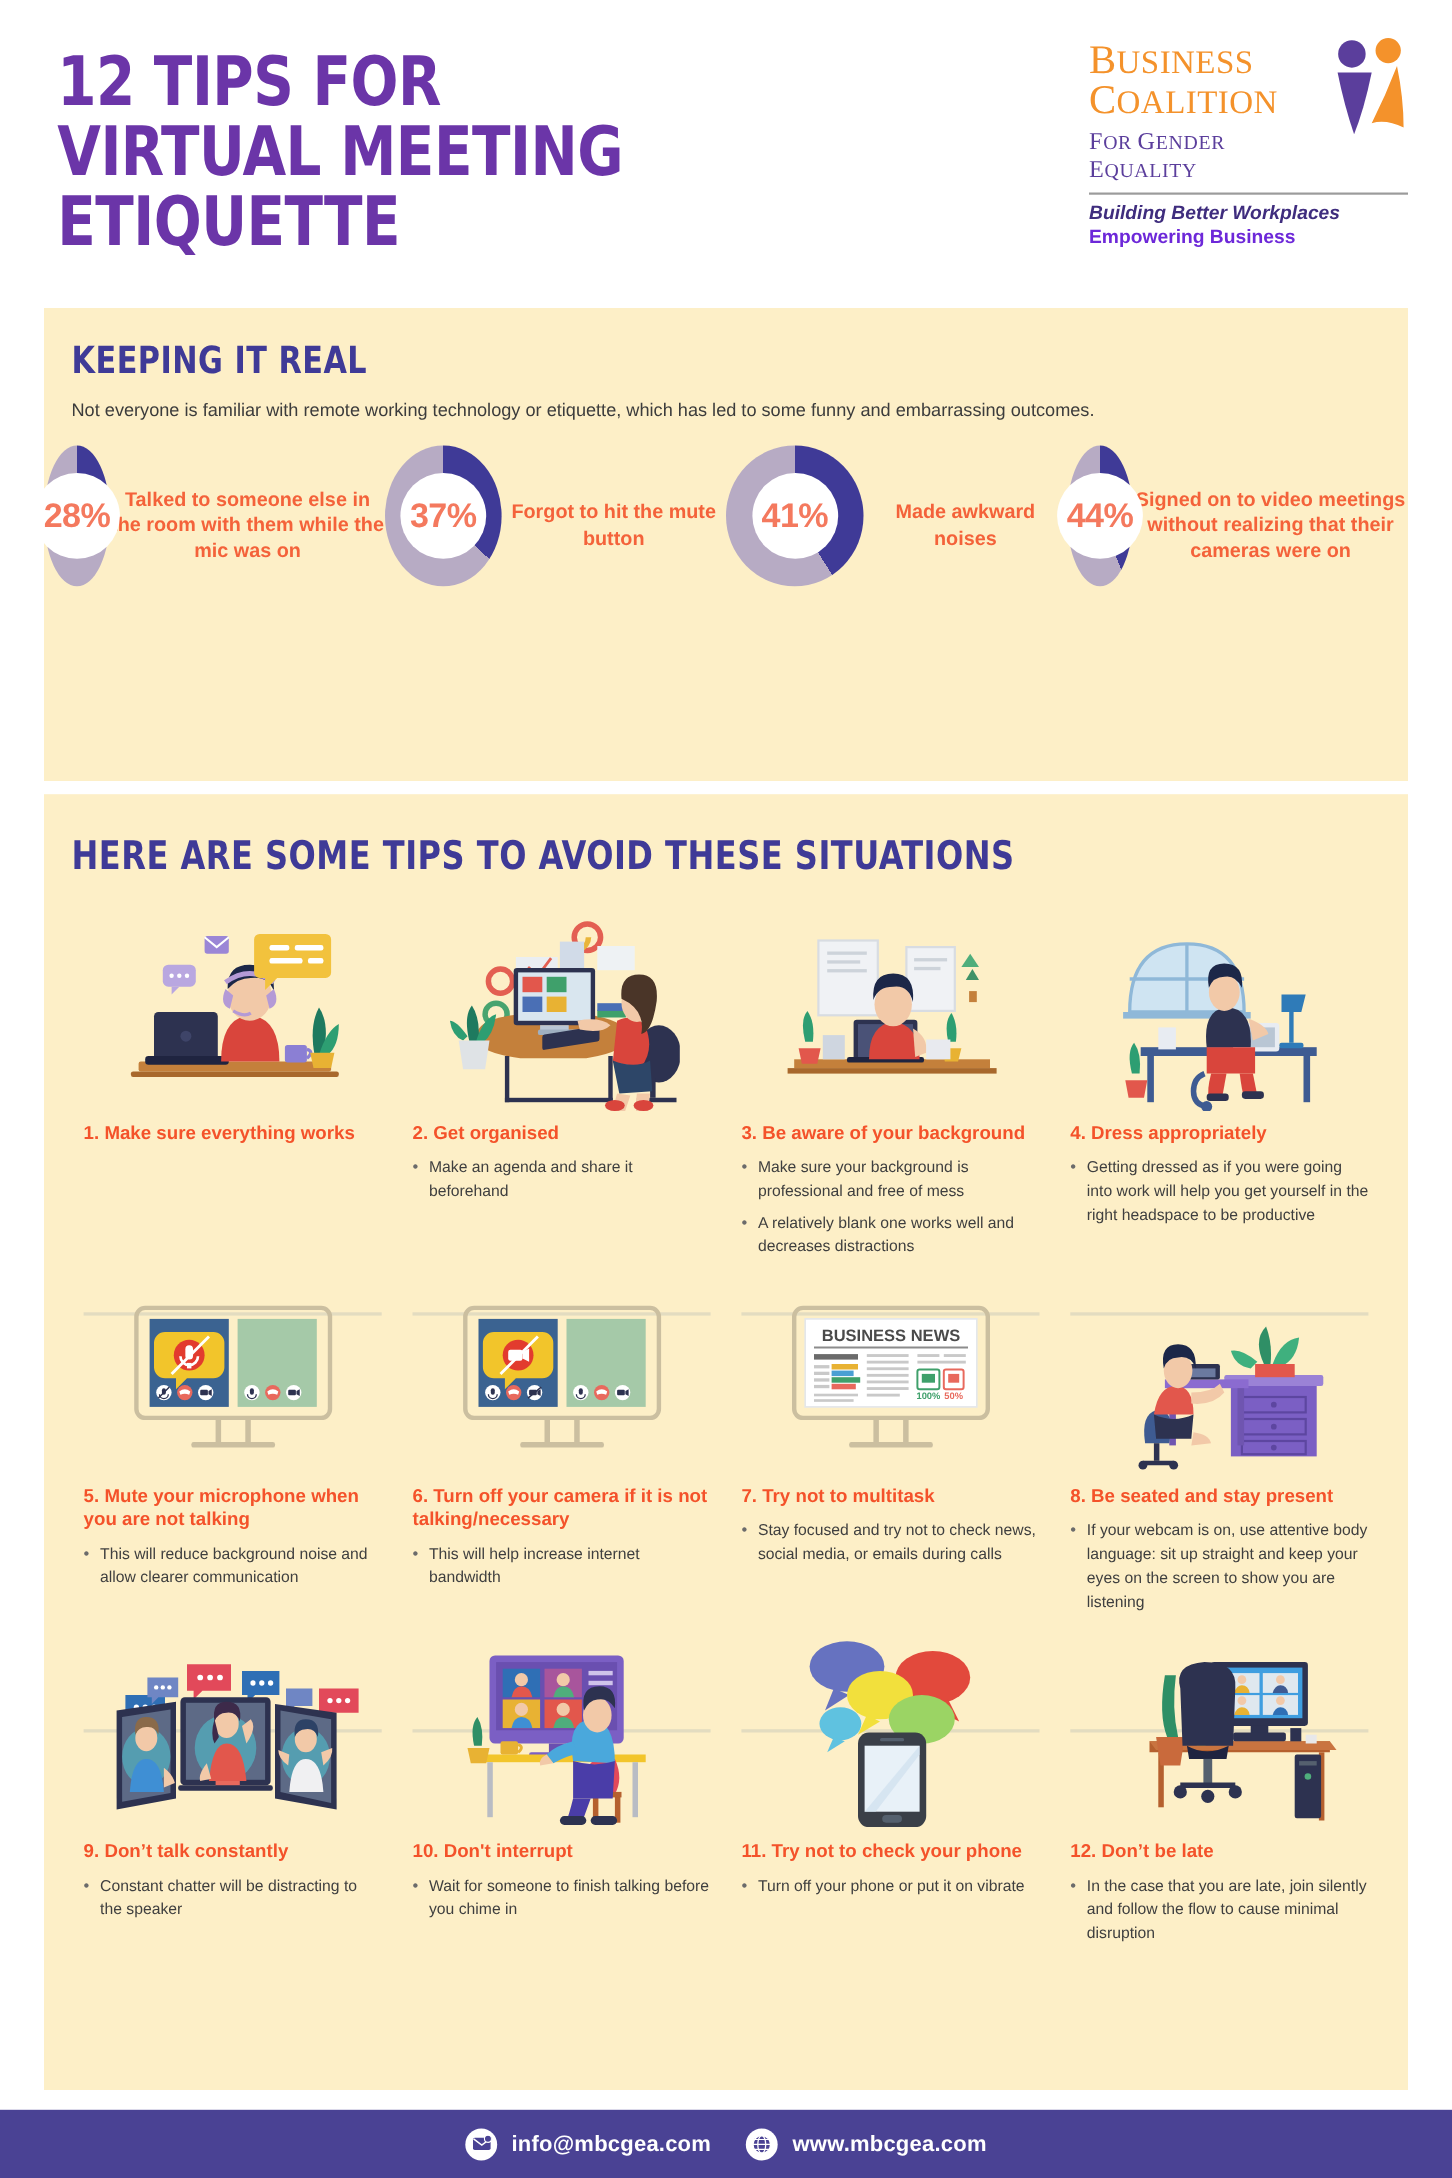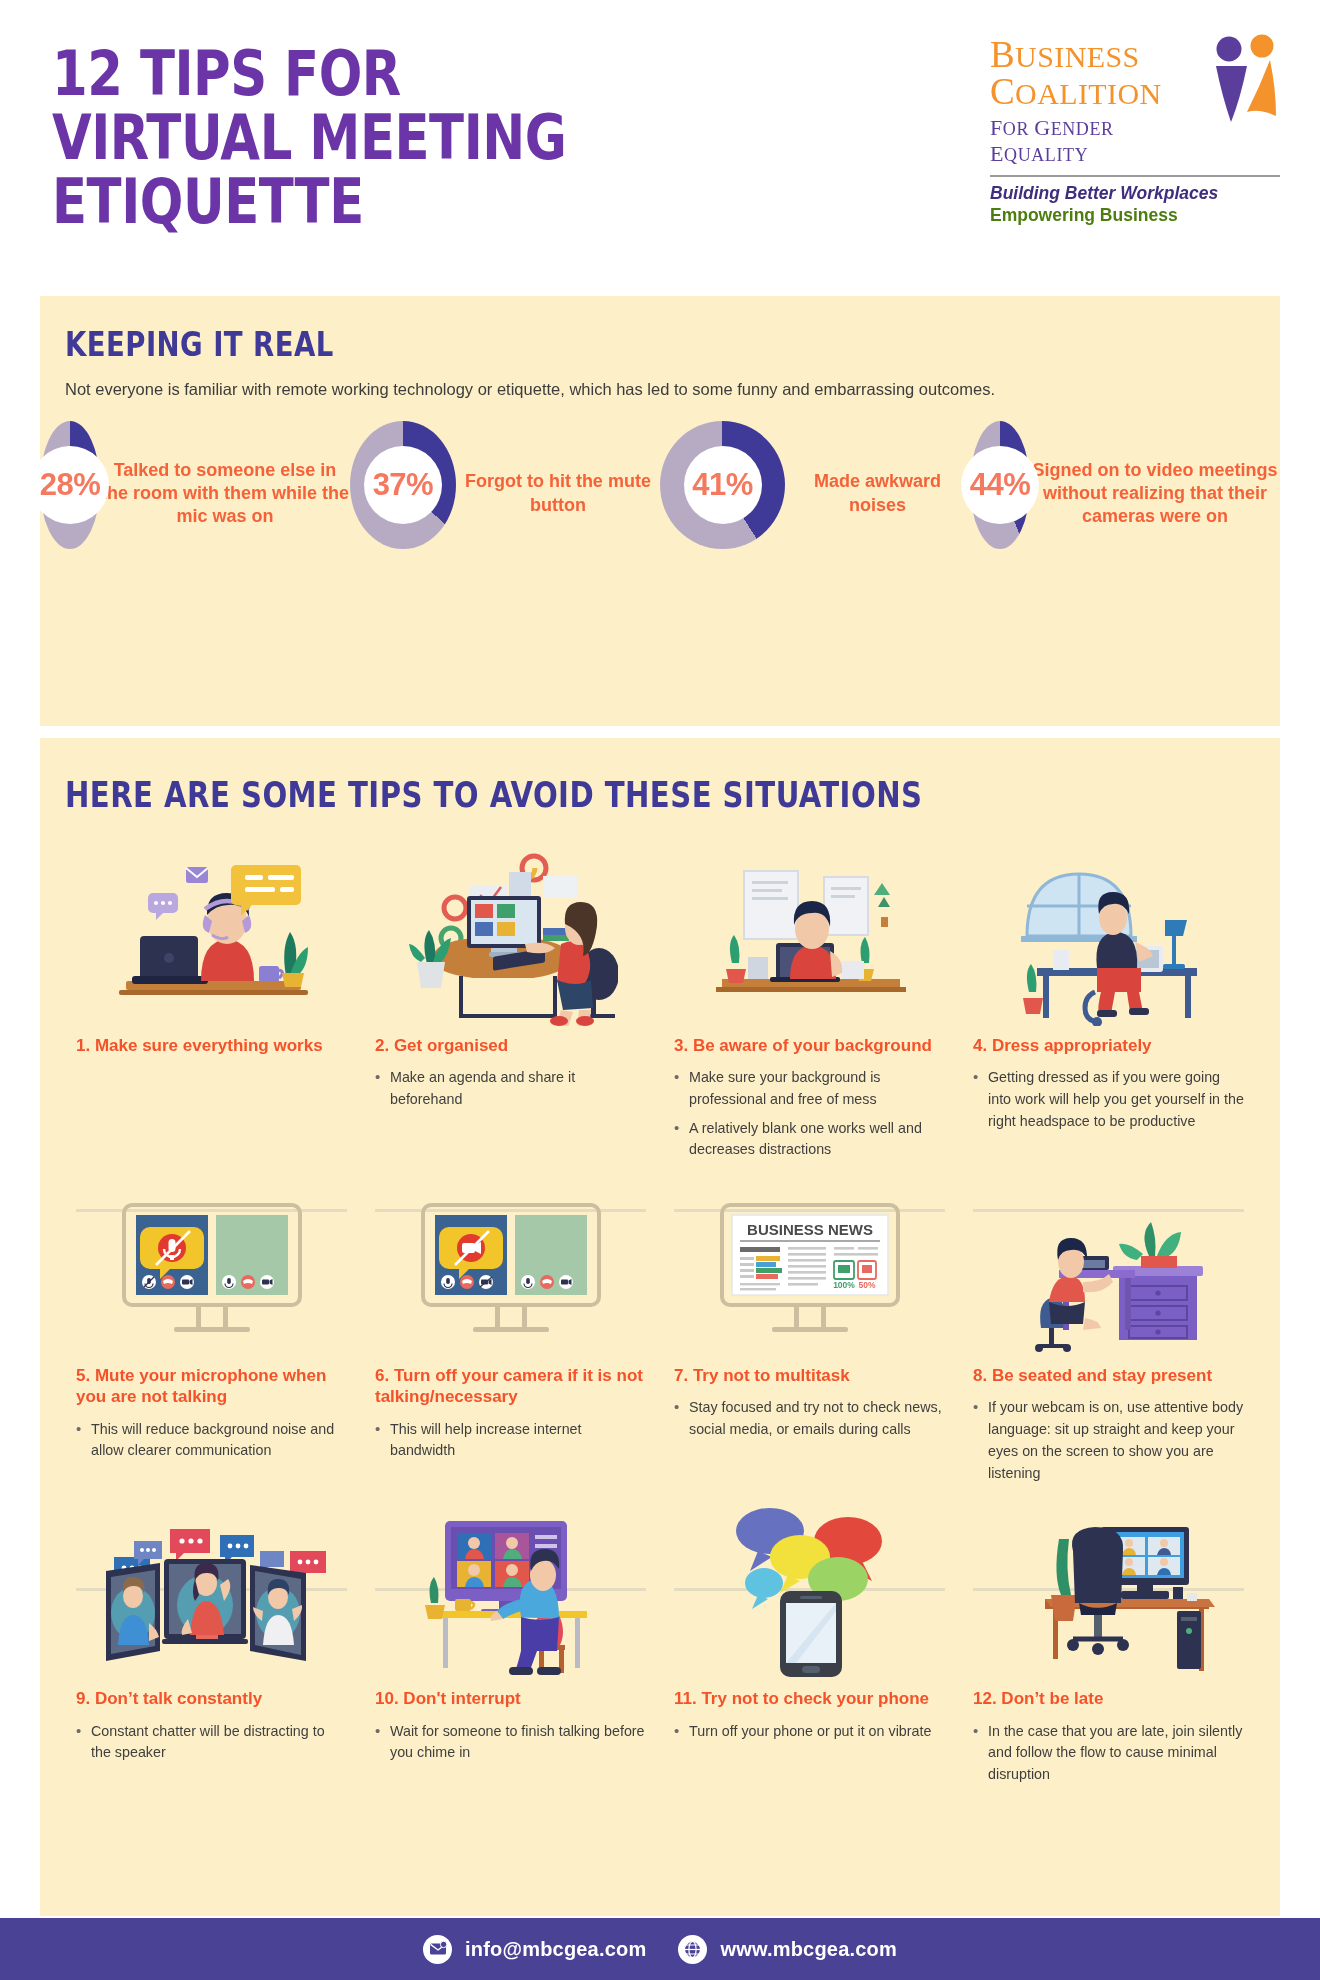--- a/index.html
+++ b/index.html
@@ -32,24 +32,24 @@
   }
   .logo-l1 .cap, .logo-l2 .cap { font-size: 37px; }
   .logo-l3 {
     color: #5b3e9c; font-size: 18px; font-family: "Liberation Serif", serif;
     letter-spacing: 0.6px; margin-top: 5px;
   }
   .logo-l3 .cap { font-size: 22px; }
   .logo-figs { position: relative; width: 78px; height: 96px; flex: 0 0 78px; }
   .logo-rule { height: 2px; background: #9b9b9b; margin: 8px 0 6px 0; width: 100%; }
   .logo-t1 { color: #3f2d7e; font-size: 17.5px; font-weight: 700; line-height: 1.25; font-style: italic; }
-  .logo-t2 { color: #4d7c0f; font-size: 17.5px; font-weight: 700; line-height: 1.25; }
+  .logo-t2 { color: #6d28d9; font-size: 17.5px; font-weight: 700; line-height: 1.25; }
 
   
-  .panel { position: absolute; background: #fdefc7; margin-top: 16px; }
+  .panel { position: absolute; background: #fdefc7; }
   #panel-stats { left: 40px; top: 280px; width: 1240px; height: 430px; }
   #panel-tips  { left: 40px; top: 722px; width: 1240px; height: 1178px; }
 
   .sec-title {
     font-family: "DejaVu Sans Condensed", "Liberation Sans Narrow", "Liberation Sans", sans-serif;
     font-weight: 700; color: #3f3a97; text-transform: uppercase;
     transform: scaleX(0.9); transform-origin: left center;
   }
   #stats-heading { position: absolute; left: 25px; top: 28px; font-size: 34px; letter-spacing: 0.5px; }
   #stats-sub {

